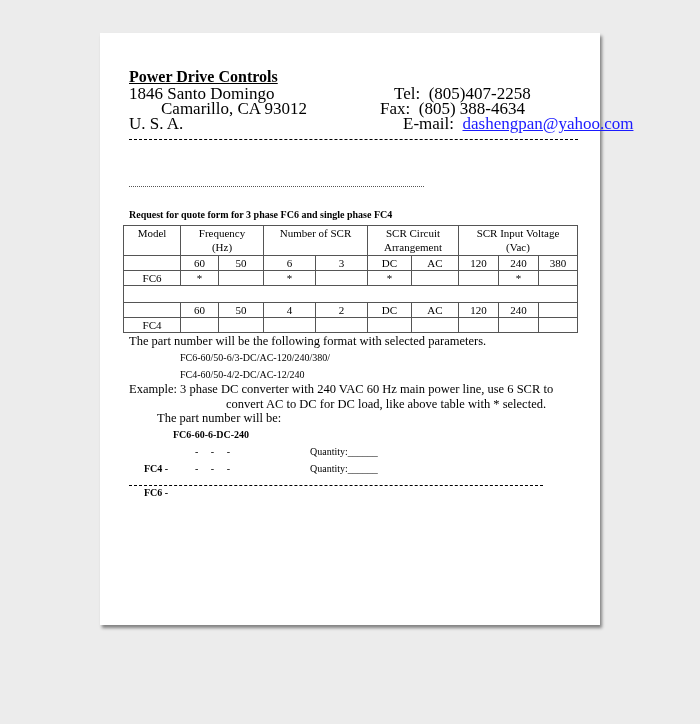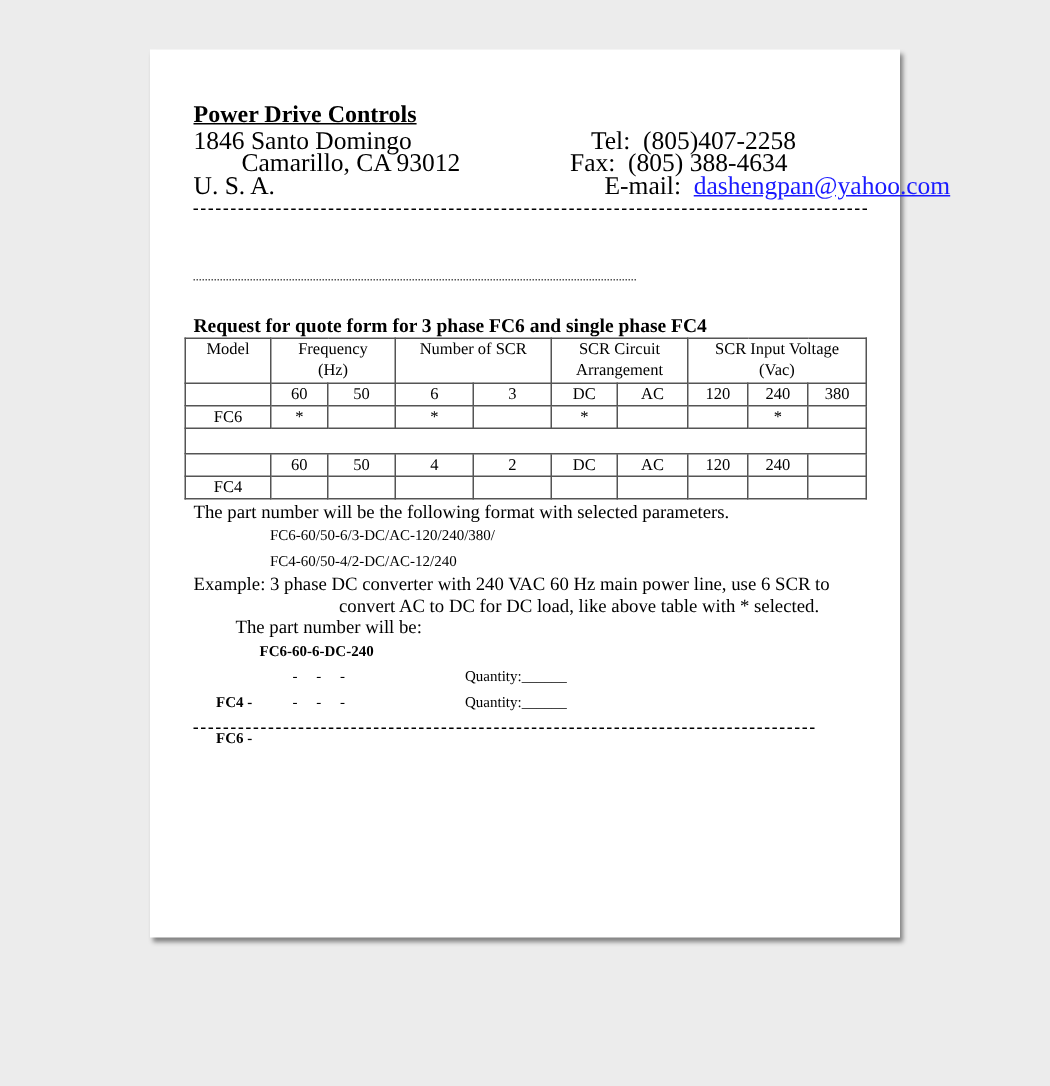--- a/index.html
+++ b/index.html
@@ -28,21 +28,21 @@
     .addr { left: 29px; }
     .email-link { color: #1a1aff; text-decoration: underline; }
     .dash {
       position: absolute;
       height: 0;
       border-top: 1.6px dashed #000;
     }
     .dash.thin { border-top: 1px dotted #555; }
     .title {
       left: 29px; top: 176px;
-      font-size: 13px; font-weight: bold; text-align: right;
+      font-size: 10px; font-weight: bold; text-align: right;
     }
     table.rfq {
       position: absolute;
       left: 23px; top: 192px;
       width: 454px;
       border-collapse: collapse;
       font-size: 11px;
       table-layout: fixed;
     }
     table.rfq td {

